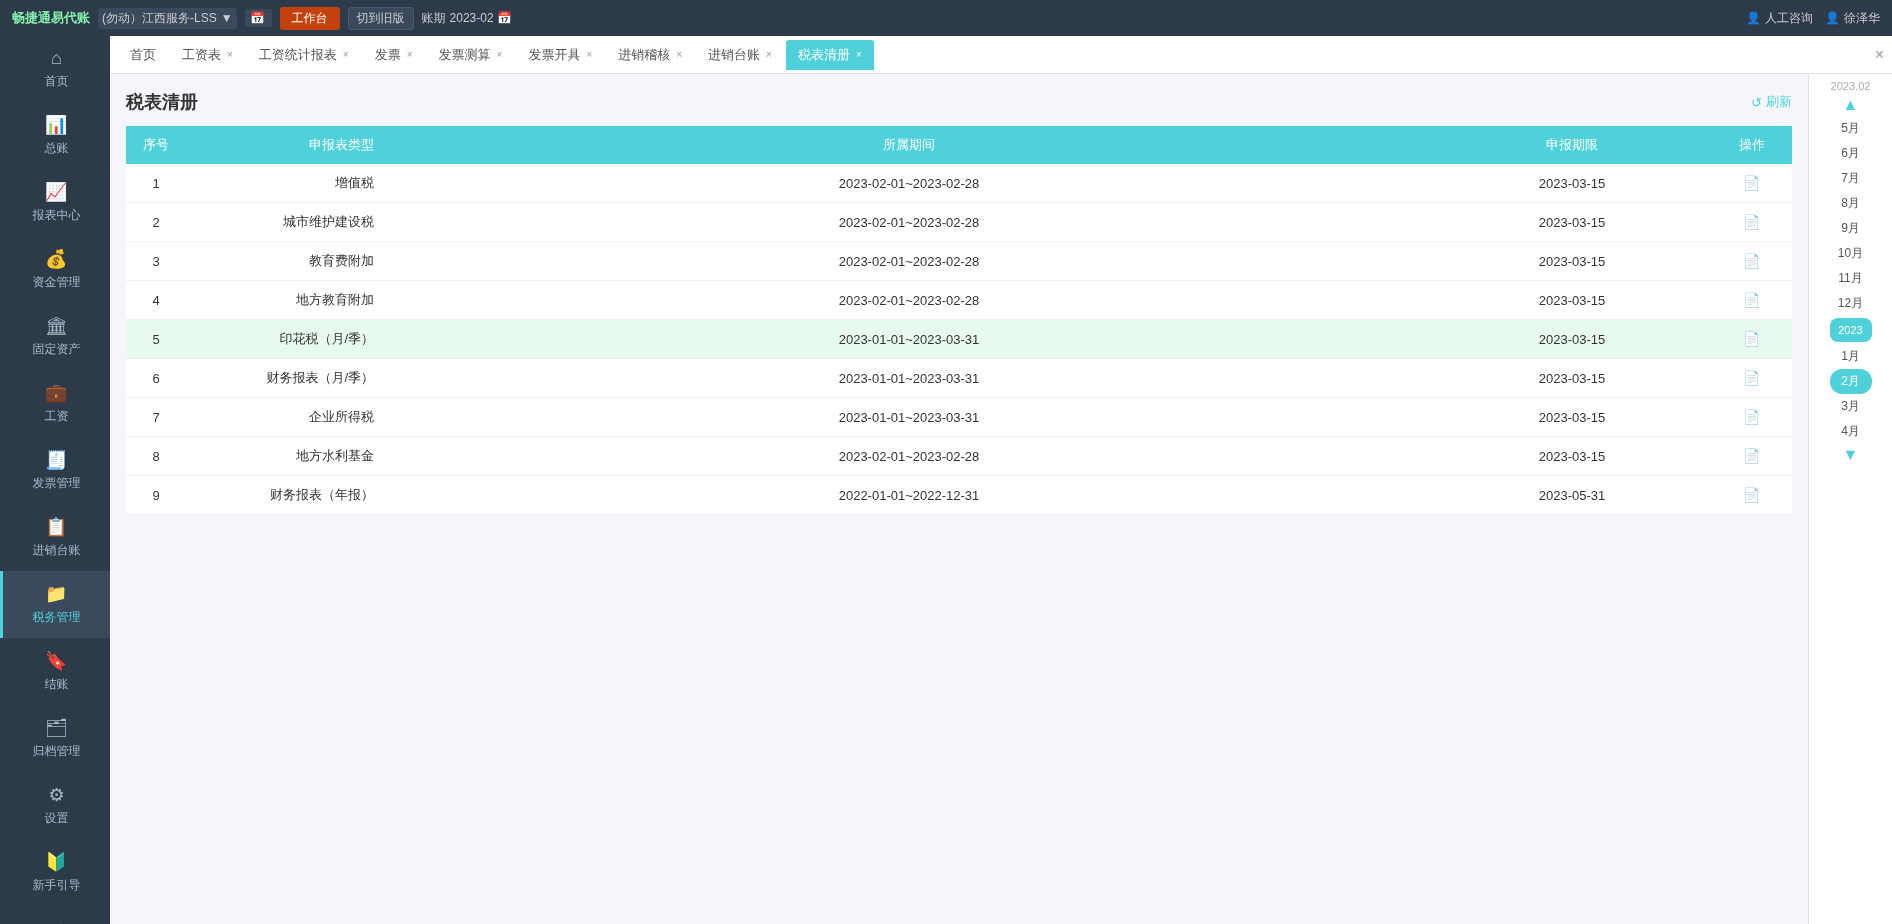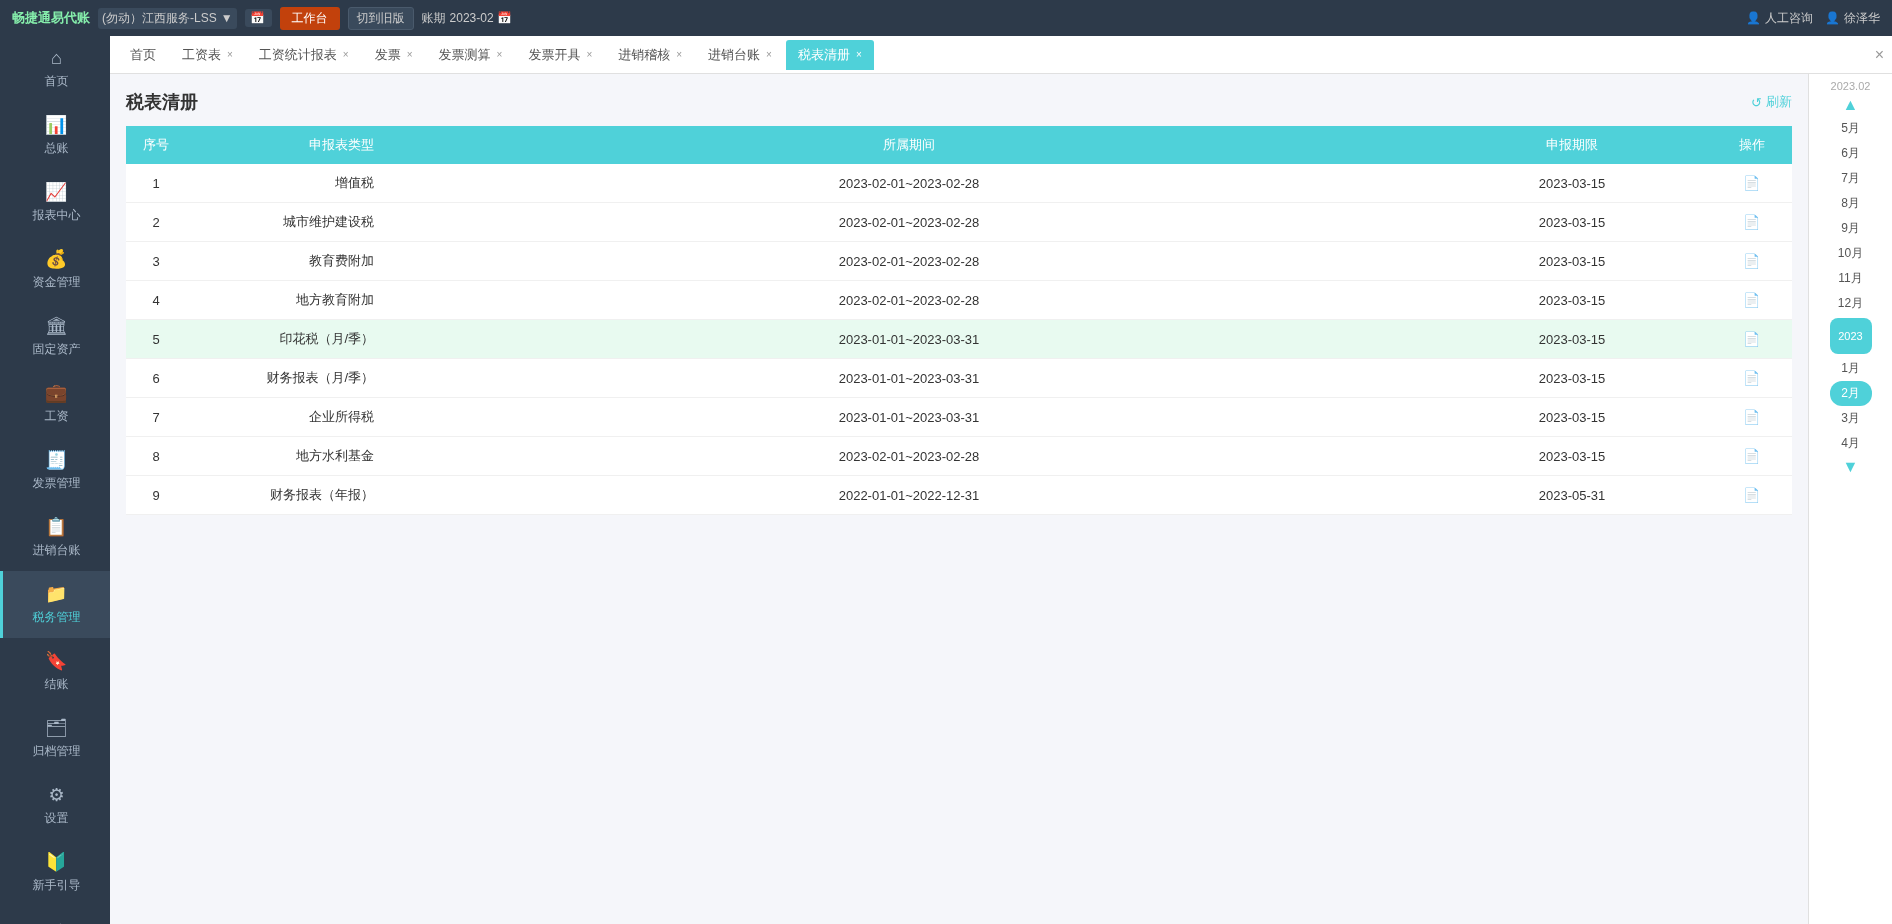--- a/index.html
+++ b/index.html
@@ -257,21 +257,21 @@
     }
     .calendar-month.active {
       background: #4fd1d9;
       color: #fff;
       text-align: center;
     }
     .calendar-month.year-tag {
       background: #4fd1d9;
       color: #fff;
       font-size: 11px;
-      padding: 12px 4px;
+      padding: 6px 4px;
       border-radius: 8px;
       margin: 2px 0;
     }
     .calendar-nav {
       color: #4fd1d9;
       cursor: pointer;
       font-size: 16px;
       padding: 2px;
     }
     .calendar-top-label {

